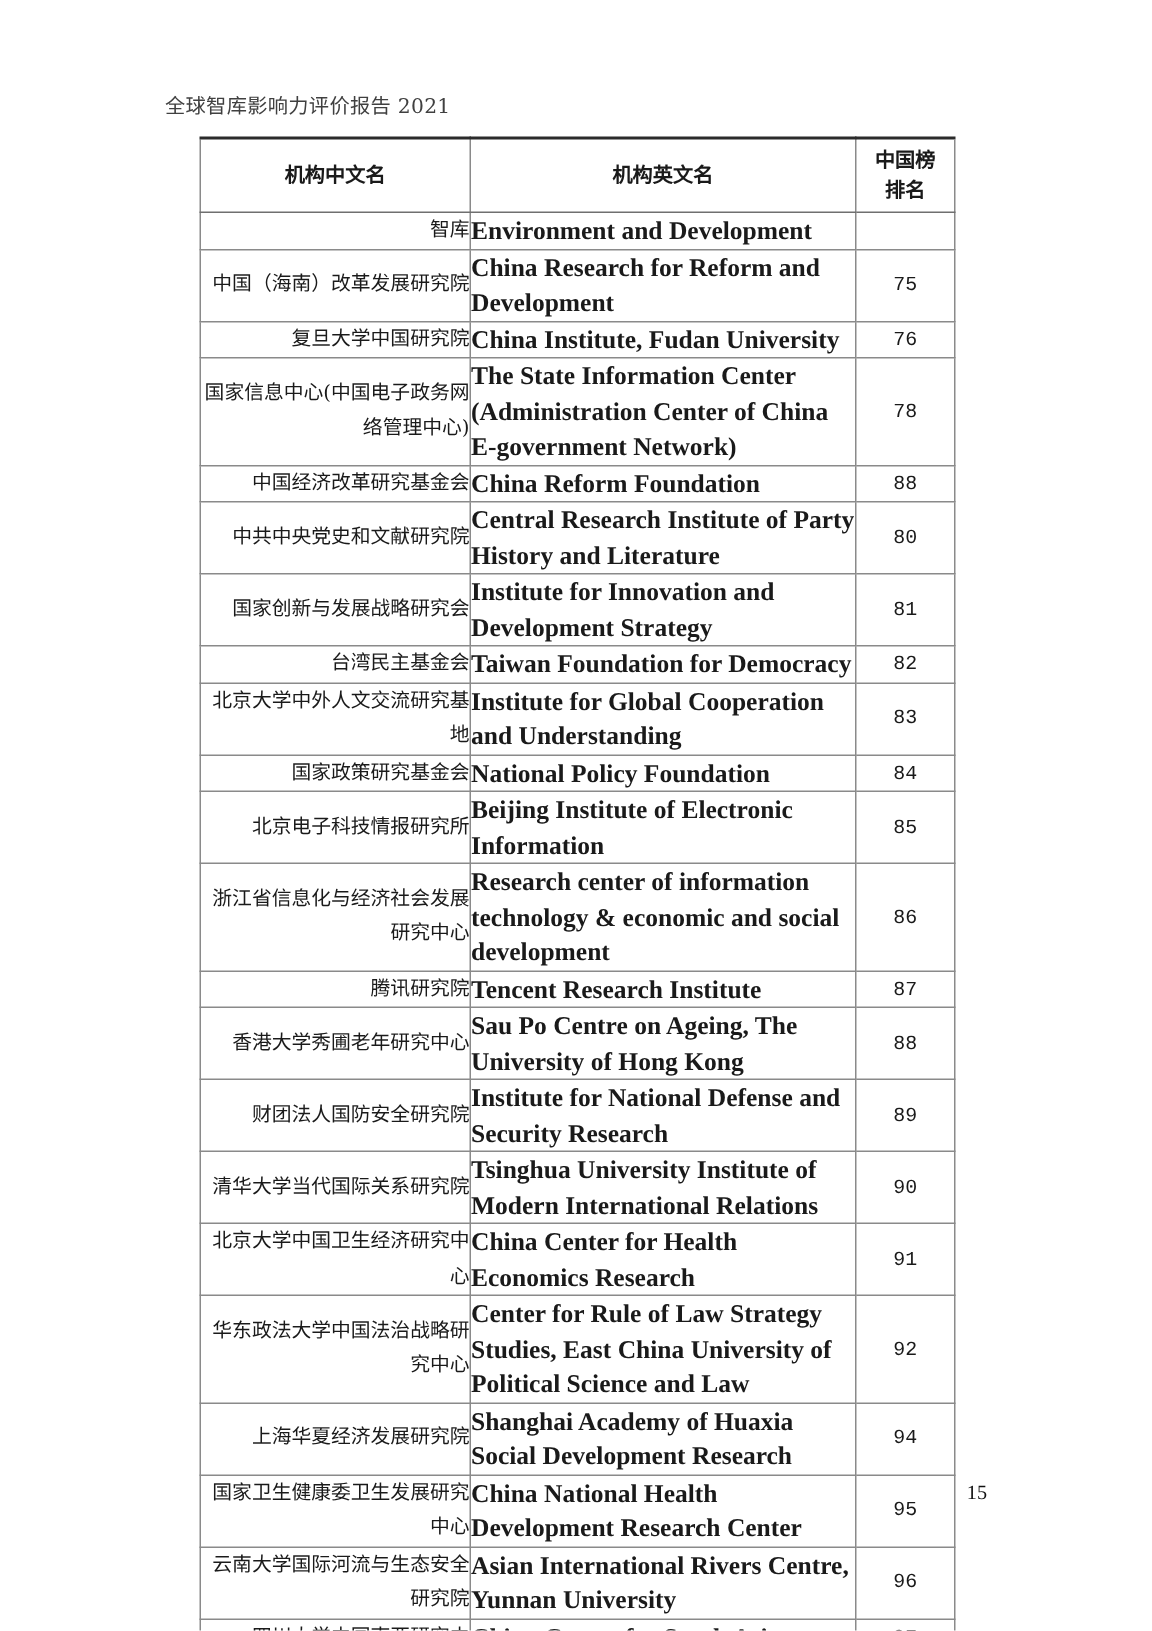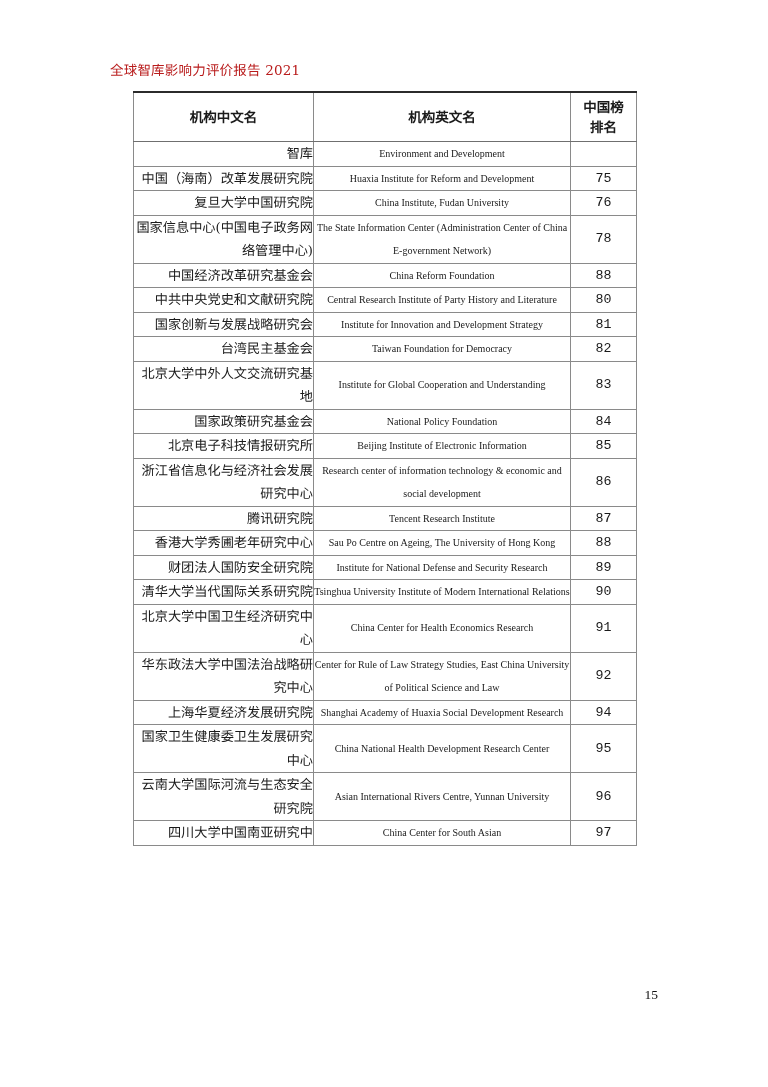--- a/index.html
+++ b/index.html
@@ -21,21 +21,21 @@
     height: 1087px;
     position: relative;
     box-sizing: border-box;
   }
   .running-head {
     position: absolute;
     left: 110px;
     top: 59px;
     font-size: 13.5px;
     letter-spacing: 0.2px;
-    color: #b91c1c;
+    color: #404040;
     white-space: nowrap;
     font-family: "DejaVu Serif", "Liberation Serif", serif;
   }
   .table-wrap {
     position: absolute;
     left: 133px;
     top: 91px;
     width: 503px;
   }
   table.rank-table {
@@ -73,25 +73,26 @@
   }
   .cell-cn {
     font-size: 13.2px;
     line-height: 23.5px;
     padding: 2px 3px 2px 6px;
     text-align: right;
     font-family: "DejaVu Serif", "Liberation Serif", serif;
     word-break: break-all;
   }
   .cell-en {
-    font-size: 10px;
+    font-size: 17px;
     line-height: 23.5px;
     padding: 2px 6px 2px 7px;
-    text-align: center;
+    text-align: left;
     font-family: "Liberation Serif", "DejaVu Serif", serif;
+    font-weight: bold;
   }
   .cell-rank {
     font-size: 13.3px;
     line-height: 23.5px;
     text-align: center;
     font-family: Liberation Mono, monospace;
   }
   .page-number {
     position: absolute;
     right: 110px;
@@ -132,21 +133,21 @@
         </tr>
       </thead>
       <tbody id="table-body">
           <tr>
             <td class="cell-cn">智库</td>
             <td class="cell-en">Environment and Development</td>
             <td class="cell-rank"></td>
           </tr>
           <tr>
             <td class="cell-cn">中国（海南）改革发展研究院</td>
-            <td class="cell-en">Huaxia Institute for Reform and Development</td>
+            <td class="cell-en">China Research for Reform and Development</td>
             <td class="cell-rank">75</td>
           </tr>
           <tr>
             <td class="cell-cn">复旦大学中国研究院</td>
             <td class="cell-en">China Institute, Fudan University</td>
             <td class="cell-rank">76</td>
           </tr>
           <tr>
             <td class="cell-cn">国家信息中心(中国电子政务网络管理中心)</td>
             <td class="cell-en">The State Information Center (Administration Center of China E-government Network)</td>

